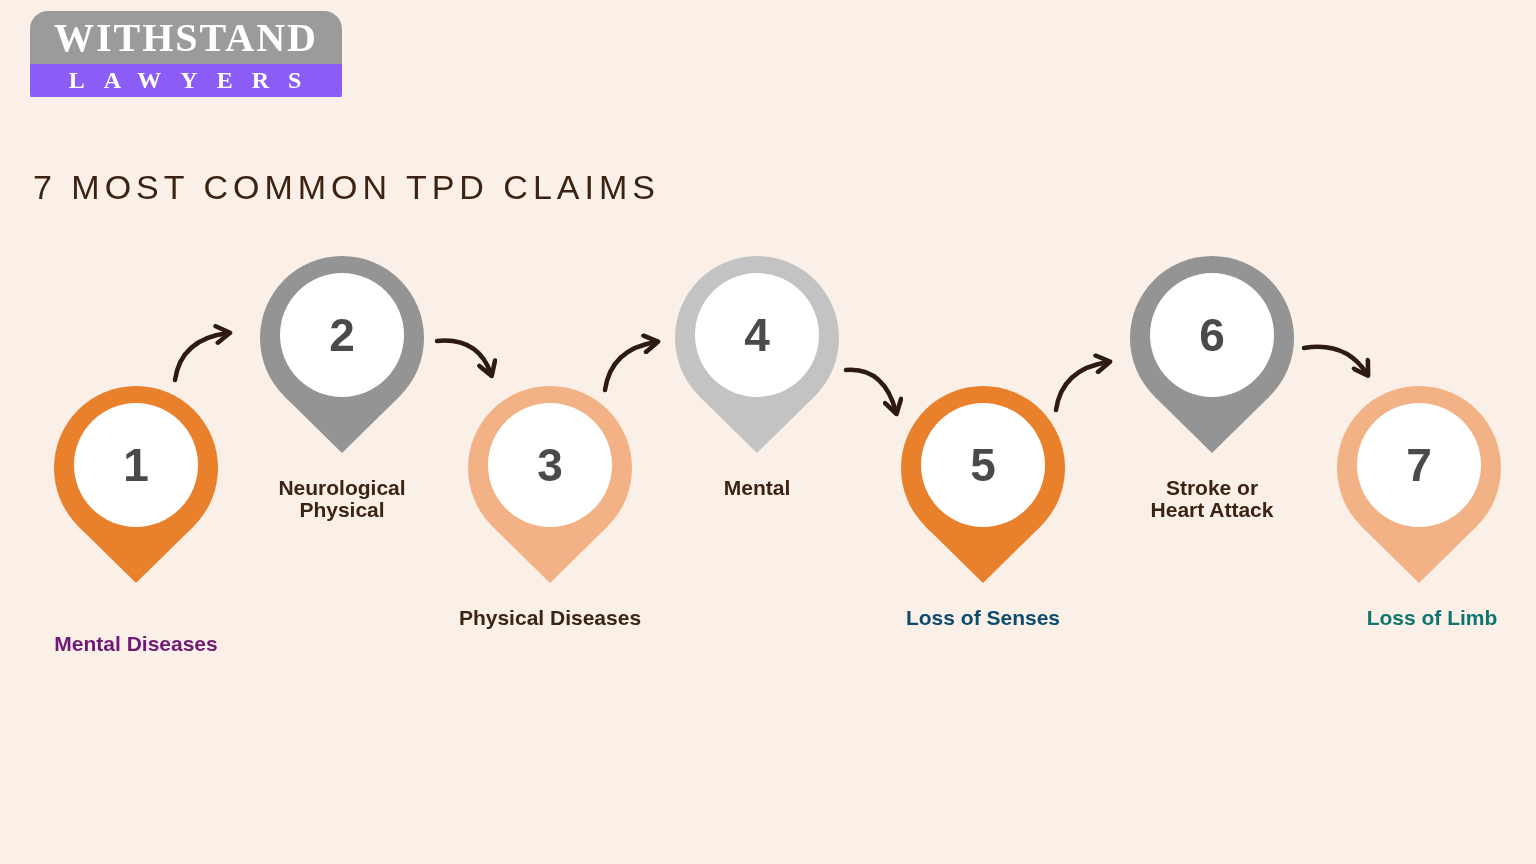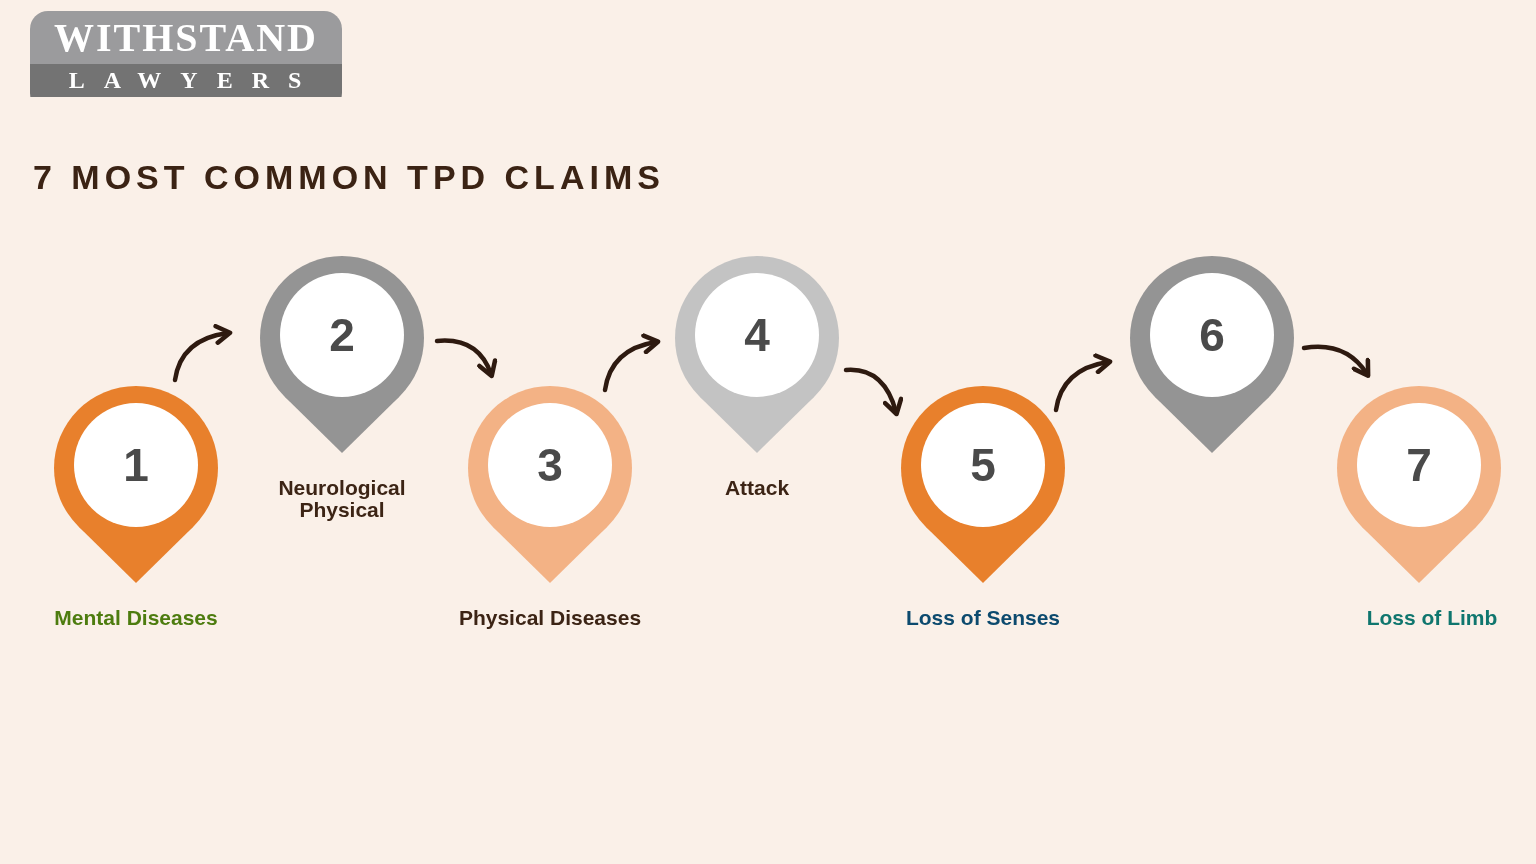--- a/index.html
+++ b/index.html
@@ -12,21 +12,21 @@
   .logo { position:absolute; left:30px; top:11px; width:312px; height:100px;
           border-radius:18px; overflow:hidden; }
   .logo-top { height:53px; display:flex; align-items:center; justify-content:center;
               font-family:"Liberation Serif", serif; font-weight:600;
               font-size:40px; letter-spacing:2px; }
   .logo-bottom { height:33px; display:flex; align-items:center; justify-content:center;
                  font-family:"Liberation Serif", serif; font-weight:600;
                  font-size:24px; letter-spacing:19px; padding-left:17px; }
 
   
-  .title { position:absolute; left:33px; top:158px; font-size:34px; font-weight:700;
+  .title { position:absolute; left:33px; top:168px; font-size:34px; font-weight:400;
            letter-spacing:5px; white-space:nowrap; }
 
   
   .pin { position:absolute; width:170px; height:290px; }
   .pin-shape { position:absolute; left:0; top:0; width:170px; height:240px; display:block; }
   .pin-number { position:absolute; left:85px; top:82px; transform:translate(-50%,-50%);
                 font-size:46px; font-weight:700; }
   .pin-label { position:absolute; left:85px; top:224px; transform:translateX(-50%);
                font-size:21px; font-weight:700; text-align:center;
                white-space:pre; line-height:22px; }
@@ -61,35 +61,35 @@
       <marker id="ah" viewBox="0 0 10 10" refX="7" refY="5" markerWidth="4.6" markerHeight="4.6" orient="auto">
         <path d="M1.5,1 L8,5 L1.5,9" fill="none" stroke-width="2.2" stroke-linecap="round" stroke-linejoin="round" stroke="#2E1A10"></path>
       </marker>
     </defs>
   </svg>
 
   <div class="logo">
     <div class="logo-top" style="background: rgb(155, 155, 157);">
       <span style="color: rgb(255, 255, 255);">WITHSTAND</span>
     </div>
-    <div class="logo-bottom" style="background: #737373; text-align: center;">
+    <div class="logo-bottom" style="background: #8b5cf6; text-align: center;">
       <span style="color: rgb(255, 255, 255);">LAWYERS</span>
     </div>
   </div>
 
   <h1 class="title" style="color: rgb(59, 35, 20);">7 MOST COMMON TPD CLAIMS</h1>
 
   <div class="pin pin-1" id="pin-1" style="color: rgb(232, 128, 44);">
     <svg class="pin-shape" viewBox="0 0 170 240">
       <circle cx="85" cy="85" r="82" fill="currentColor"></circle>
       <polygon points="27.5,143.5 85,200 142.5,143.5" fill="currentColor"></polygon>
       <circle cx="85" cy="82" r="62" fill="#ffffff"></circle>
     </svg>
     <div class="pin-number" style="color: rgb(74, 74, 74);">1</div>
-    <div class="pin-label" style="color: #4d7c0f;">Mental Diseases</div>
+    <div class="pin-label" style="color: #701a75; margin-top: 26px;">Mental Diseases</div>
   </div>
 
   <div class="pin pin-2" id="pin-2" style="color: rgb(148, 148, 148);">
     <svg class="pin-shape" viewBox="0 0 170 240">
       <circle cx="85" cy="85" r="82" fill="currentColor"></circle>
       <polygon points="27.5,143.5 85,200 142.5,143.5" fill="currentColor"></polygon>
       <circle cx="85" cy="82" r="62" fill="#ffffff"></circle>
     </svg>
     <div class="pin-number" style="color: rgb(74, 74, 74);">2</div>
     <div class="pin-label" style="color: rgb(60, 36, 21);">Neurological
@@ -106,40 +106,42 @@
     <div class="pin-label" style="color: rgb(60, 36, 21);">Physical Diseases</div>
   </div>
 
   <div class="pin pin-4" id="pin-4" style="color: rgb(195, 195, 195);">
     <svg class="pin-shape" viewBox="0 0 170 240">
       <circle cx="85" cy="85" r="82" fill="currentColor"></circle>
       <polygon points="27.5,143.5 85,200 142.5,143.5" fill="currentColor"></polygon>
       <circle cx="85" cy="82" r="62" fill="#ffffff"></circle>
     </svg>
     <div class="pin-number" style="color: rgb(74, 74, 74);">4</div>
-    <div class="pin-label" style="color: rgb(60, 36, 21);">Attack</div>
+    <div class="pin-label" style="color: rgb(60, 36, 21);">Mental</div>
   </div>
 
   <div class="pin pin-5" id="pin-5" style="color: rgb(232, 128, 44);">
     <svg class="pin-shape" viewBox="0 0 170 240">
       <circle cx="85" cy="85" r="82" fill="currentColor"></circle>
       <polygon points="27.5,143.5 85,200 142.5,143.5" fill="currentColor"></polygon>
       <circle cx="85" cy="82" r="62" fill="#ffffff"></circle>
     </svg>
     <div class="pin-number" style="color: rgb(74, 74, 74);">5</div>
     <div class="pin-label" style="color: #0c4a6e;">Loss of Senses</div>
   </div>
 
   <div class="pin pin-6" id="pin-6" style="color: rgb(148, 148, 148);">
     <svg class="pin-shape" viewBox="0 0 170 240">
       <circle cx="85" cy="85" r="82" fill="currentColor"></circle>
       <polygon points="27.5,143.5 85,200 142.5,143.5" fill="currentColor"></polygon>
       <circle cx="85" cy="82" r="62" fill="#ffffff"></circle>
     </svg>
     <div class="pin-number" style="color: rgb(74, 74, 74);">6</div>
+    <div class="pin-label" style="color: rgb(60, 36, 21);">Stroke or
+Heart Attack</div>
   </div>
 
   <div class="pin pin-7" id="pin-7" style="color: rgb(243, 178, 133);">
     <svg class="pin-shape" viewBox="0 0 170 240">
       <circle cx="85" cy="85" r="82" fill="currentColor"></circle>
       <polygon points="27.5,143.5 85,200 142.5,143.5" fill="currentColor"></polygon>
       <circle cx="85" cy="82" r="62" fill="#ffffff"></circle>
     </svg>
     <div class="pin-number" style="color: rgb(74, 74, 74);">7</div>
     <div class="pin-label" style="color: #0f766e; margin-left: 13px;">Loss of Limb</div>

